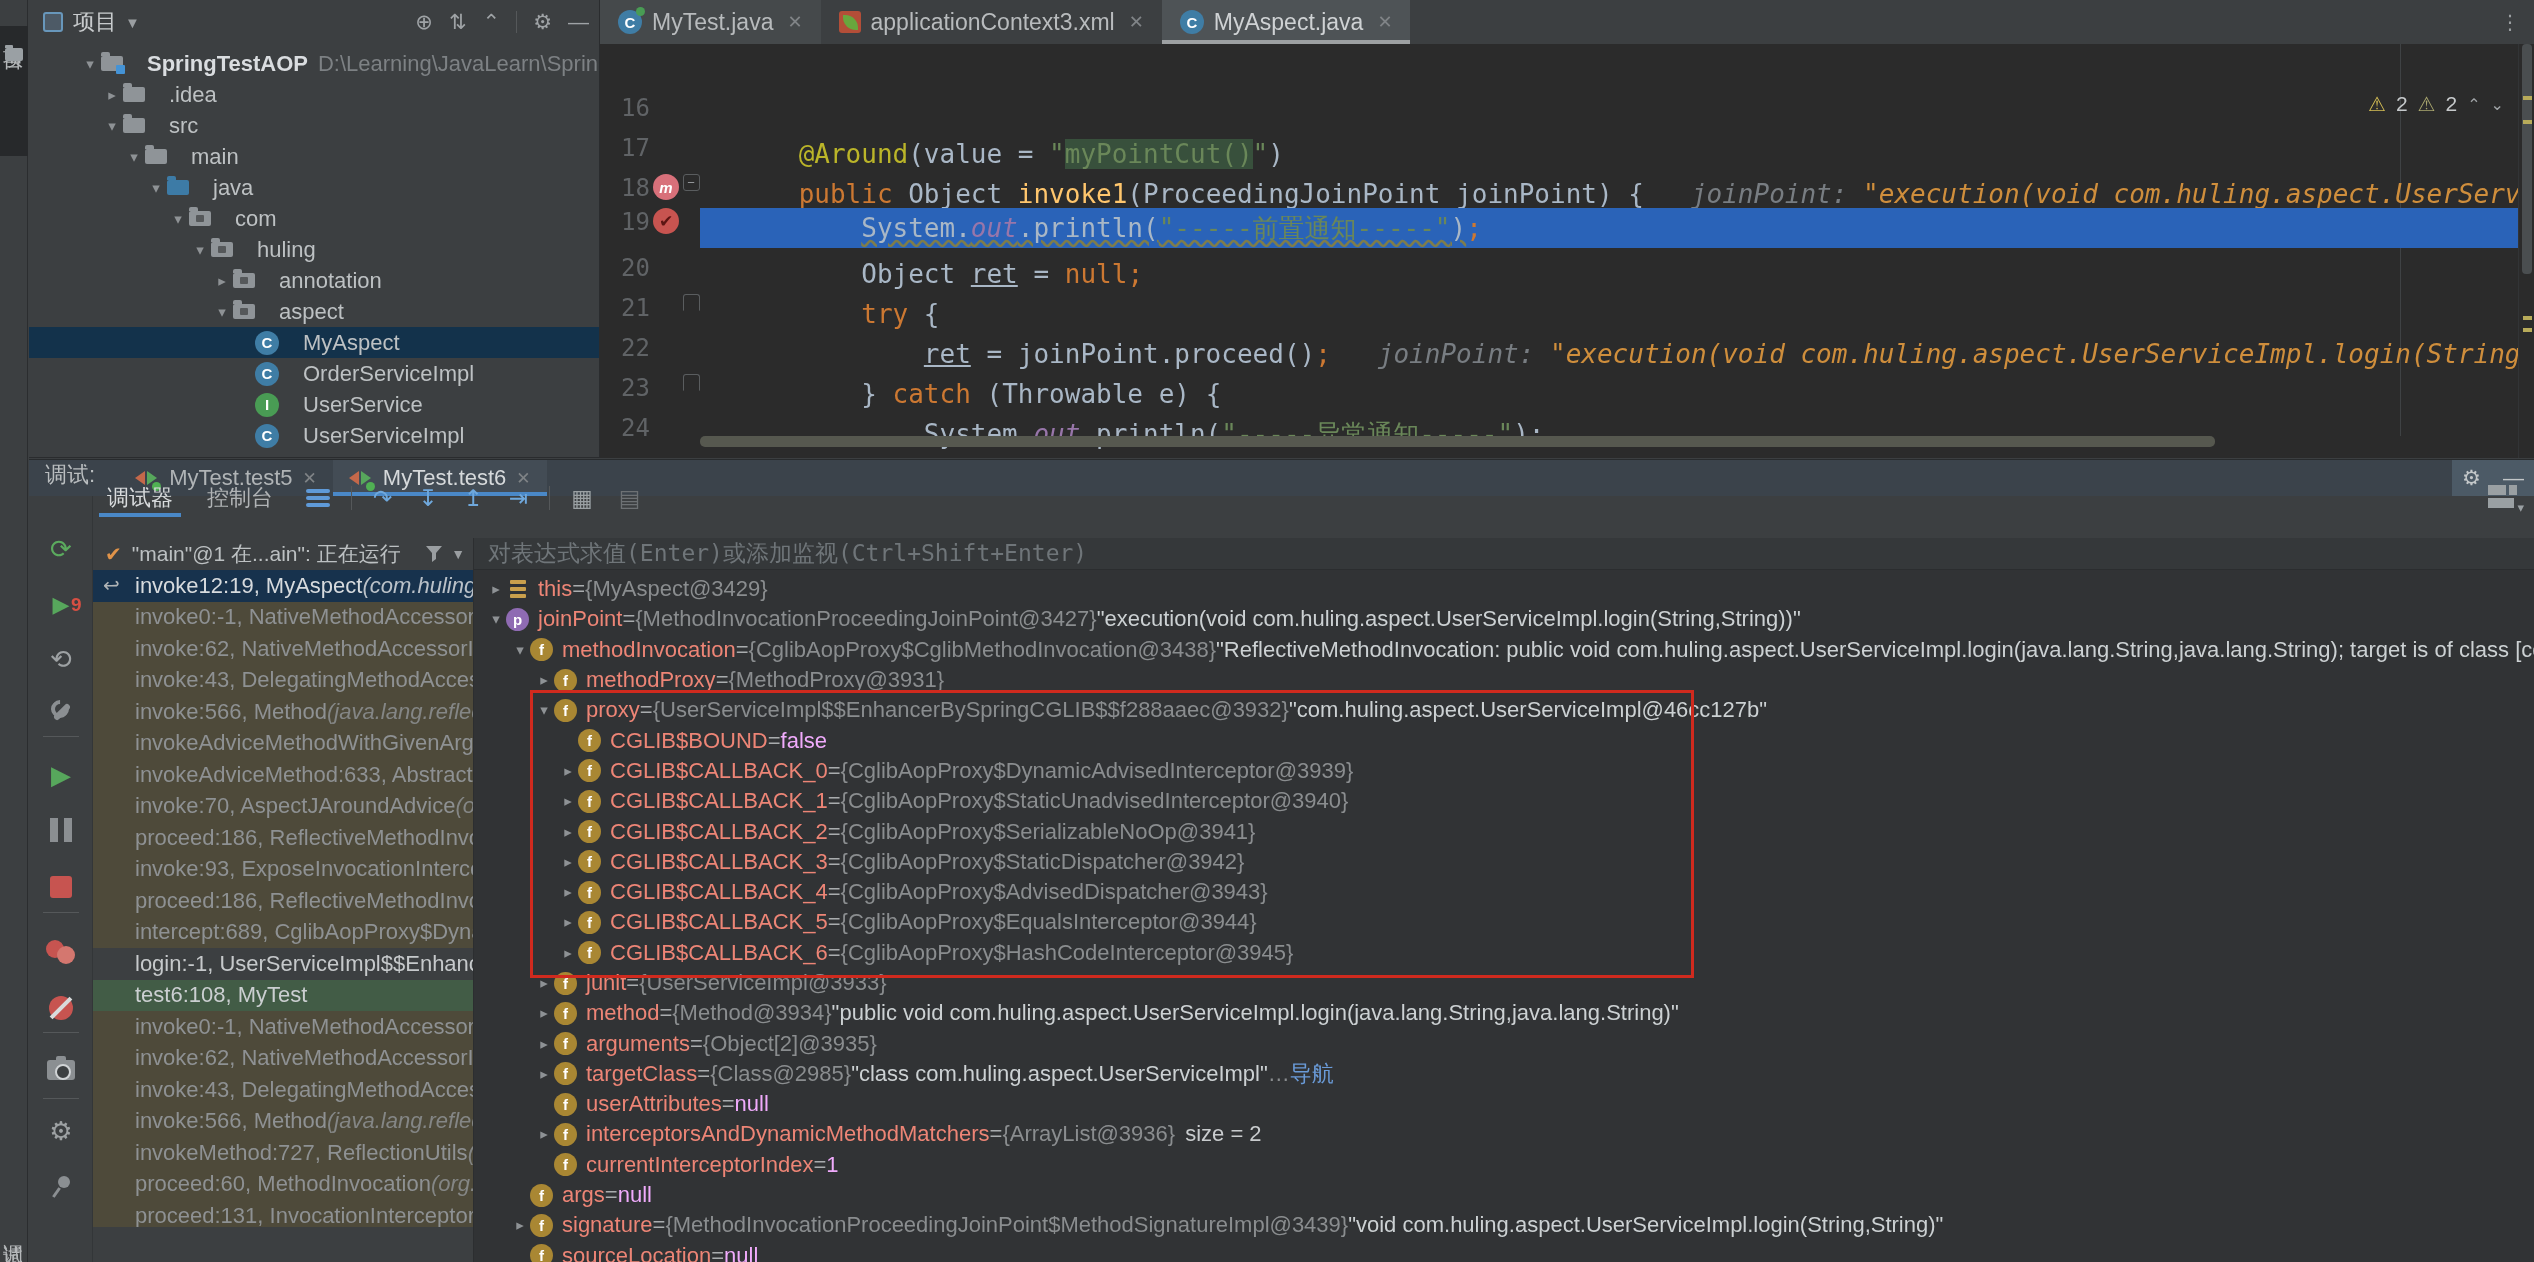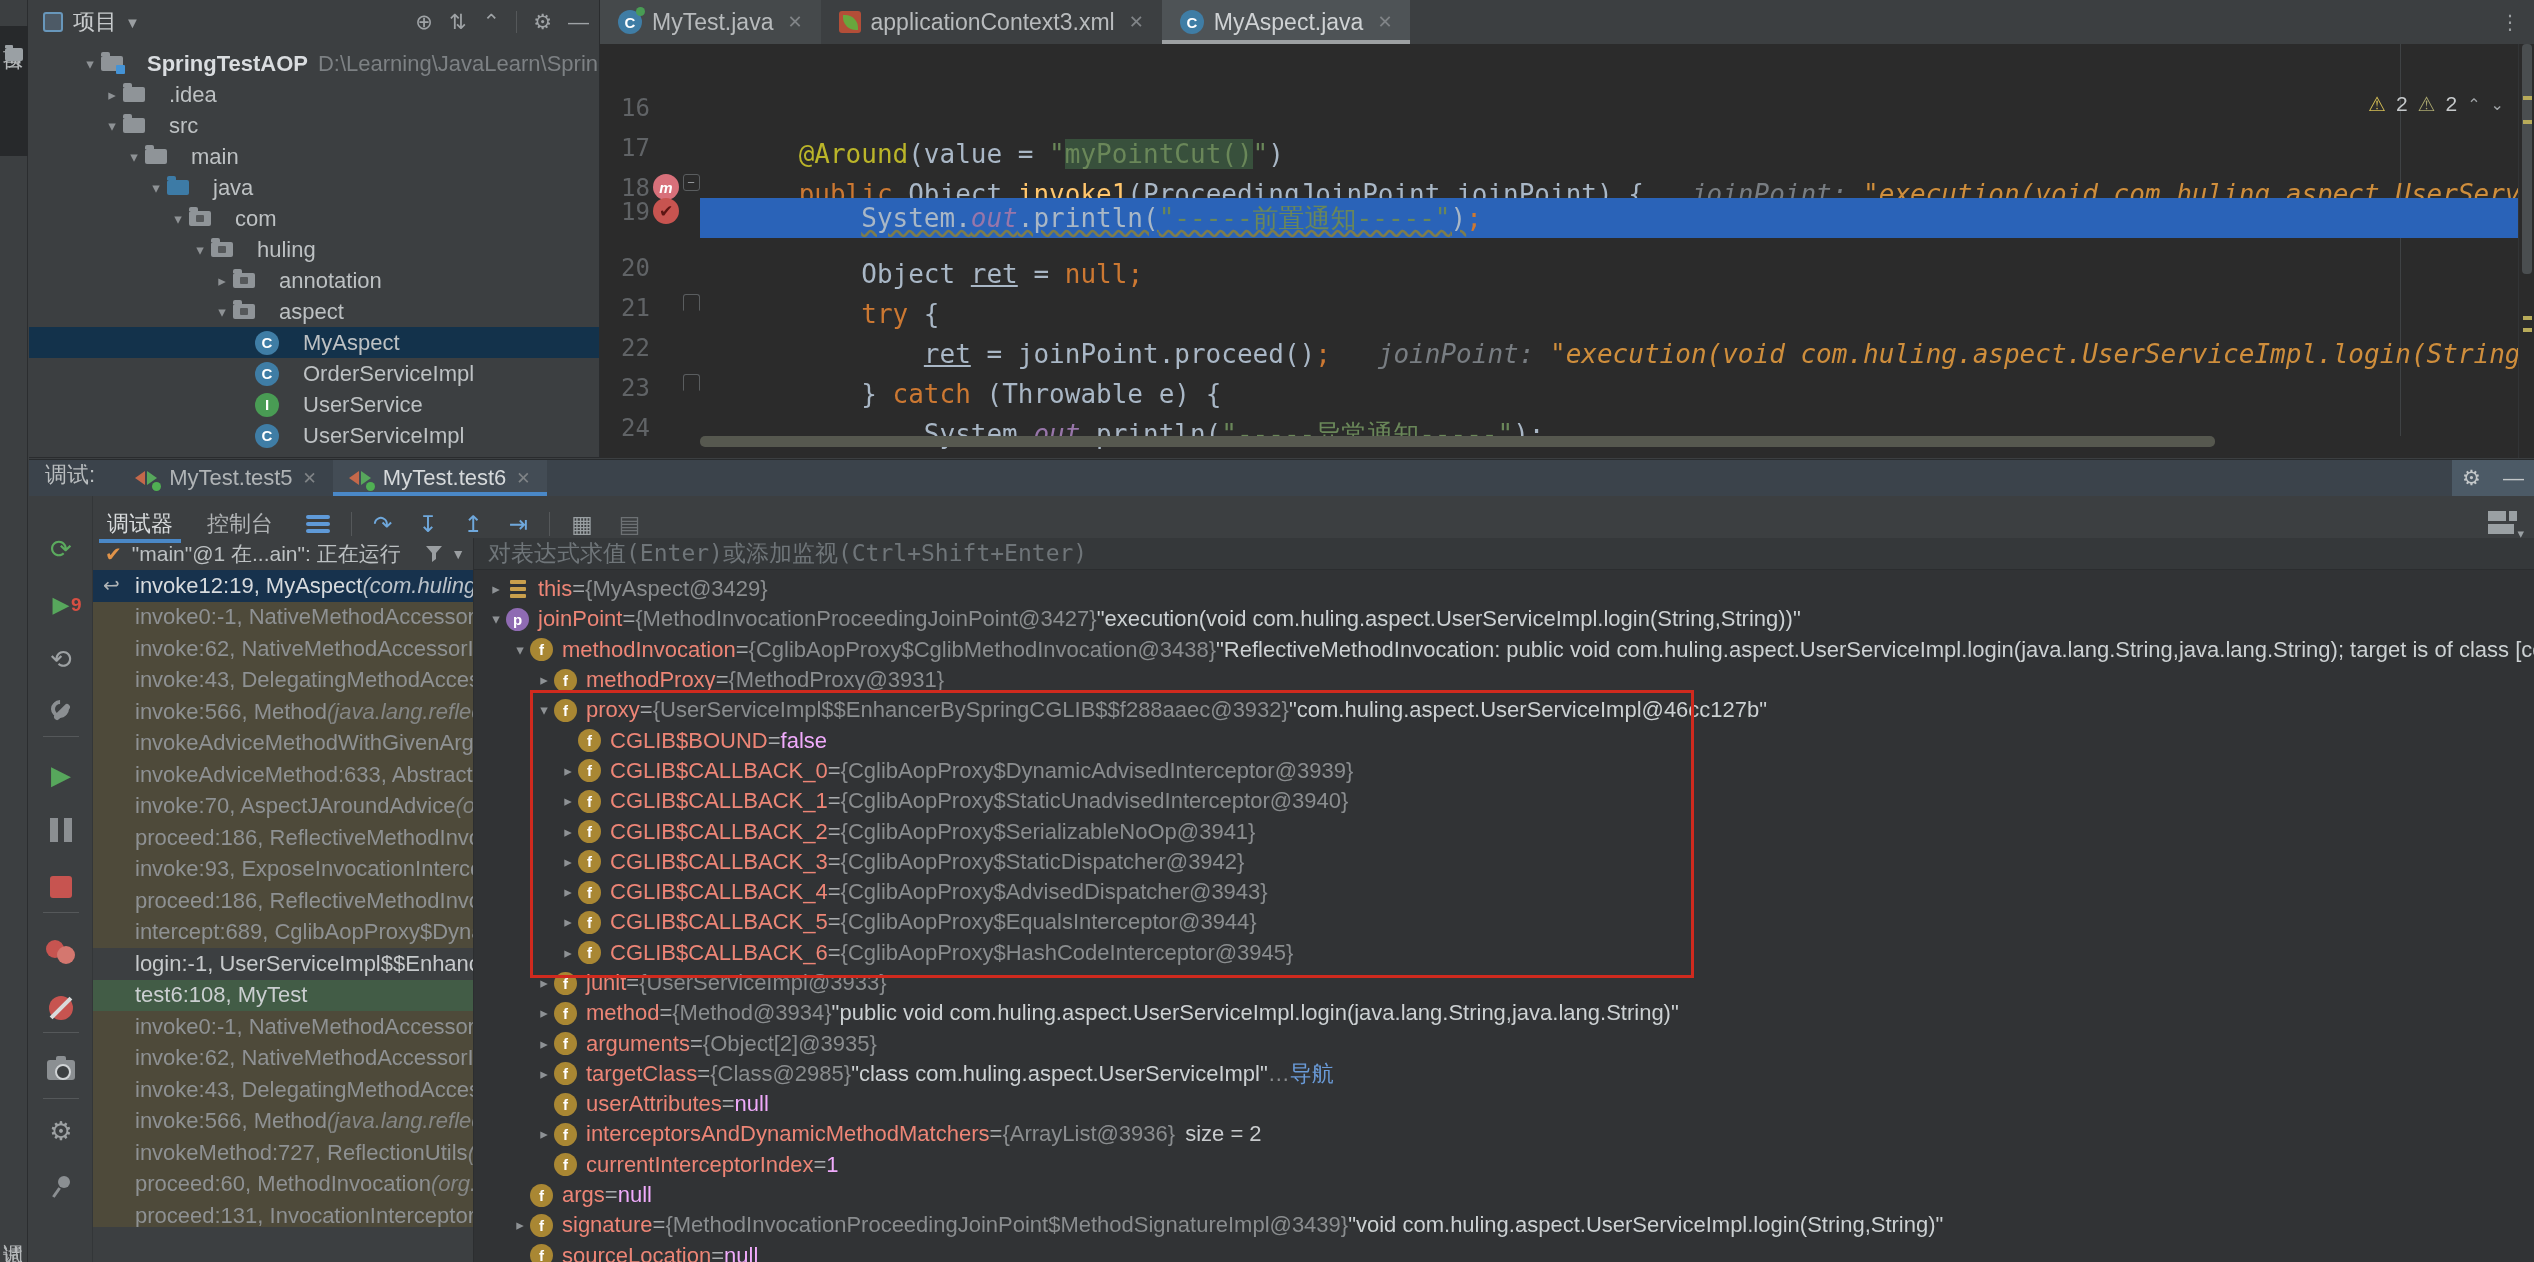--- a/index.html
+++ b/index.html
@@ -89,21 +89,21 @@
   .dtab { display:flex; align-items:center; gap:10px; padding:0 16px; height:36px; color:#b0b4b6; position:relative; }
   .dtab .x { color:#7f8386; font-size:17px; }
   .dtab.active { background:#434c55; color:#d6d9db; }
   .dtab.active::after { content:""; position:absolute; left:0; bottom:0; width:100%; height:4px; background:#4a88c7; }
   .icn-test { position:relative; width:24px; height:20px; flex:0 0 24px; }
   .icn-test::before { content:""; position:absolute; left:0; top:3px; border-top:7px solid transparent; border-bottom:7px solid transparent; border-right:10px solid #c4684a; }
   .icn-test::after { content:""; position:absolute; left:12px; top:3px; border-top:7px solid transparent; border-bottom:7px solid transparent; border-left:10px solid #57a75c; }
   .icn-test .dot { position:absolute; right:-2px; bottom:-3px; width:9px; height:9px; background:#50b053; border-radius:50%; }
   .dbg-header-right { position:absolute; right:0; top:0; height:36px; width:82px; background:#4c5a66; display:flex; align-items:center; justify-content:center; gap:22px; color:#c3c7c9; font-size:21px; }
 
-  .dbg-toolbar { position:absolute; left:64px; top:45px; width:calc(100% - 64px); height:38px; display:flex; align-items:center; }
+  .dbg-toolbar { position:absolute; left:64px; top:19px; width:calc(100% - 64px); height:38px; display:flex; align-items:center; }
   .dtool-tab { padding:0 14px; height:38px; display:flex; align-items:center; color:#b0b3b5; position:relative; margin-right:6px; }
   .dtool-tab.active { color:#d8dbdd; }
   .dtool-tab.active::after { content:""; position:absolute; left:6px; right:6px; bottom:0; height:4px; background:#4a88c7; }
   .tbi { margin:0 13px; font-size:23px; color:#6fa8dc; }
   .tbi.gray { color:#9aa0a3; } .tbi.dim { color:#6d7174; }
   .tb-sep { width:1px; height:24px; background:#55585a; margin:0 8px; }
   .burger { width:24px; height:18px; display:flex; flex-direction:column; justify-content:space-between; margin:0 13px; }
   .burger i { height:4px; background:#5f9ad8; border-radius:2px; }
   .layout-icn { position:absolute; right:16px; top:6px; width:30px; height:24px; }
   .layout-icn .a { position:absolute; left:0; top:0; width:18px; height:10px; background:#9aa0a3; }
@@ -299,21 +299,21 @@
           <div class="ed-row" style="top: 94px;">
             <span class="ed-num">18</span>
             <span class="ed-gicon">
               <span class="advice-m">m</span>
             </span>
             <span class="ed-fold">
               <span class="fbox">−</span>
             </span>
             <span class="ed-code"><span class="c-pl">    </span><span class="c-kw">public </span><span class="c-pl">Object </span><span class="c-fn">invoke1</span><span class="c-pl">(ProceedingJoinPoint joinPoint) {</span><span class="c-hint">   joinPoint: </span><span class="c-hintv">"execution(void com.huling.aspect.UserServiceImpl.login(S</span></span>
           </div>
-          <div class="ed-row exec" style="top: 118px;">
+          <div class="ed-row exec" style="top: 128px;">
             <span class="ed-num">19</span>
             <span class="ed-gicon">
               <span class="bp">✔</span>
             </span>
             <span class="ed-fold"></span>
             <span class="ed-code"><span class="c-pl">        </span><span class="c-pl c-wavy">System.</span><span class="c-fld c-wavy">out</span><span class="c-pl c-wavy">.println(</span><span class="c-str c-wavy">"-----前置通知-----"</span><span class="c-pl c-wavy">)</span><span class="c-kw">;</span></span>
           </div>
           <div class="ed-row" style="top: 174px;">
             <span class="ed-num">20</span>
             <span class="ed-gicon"></span>

